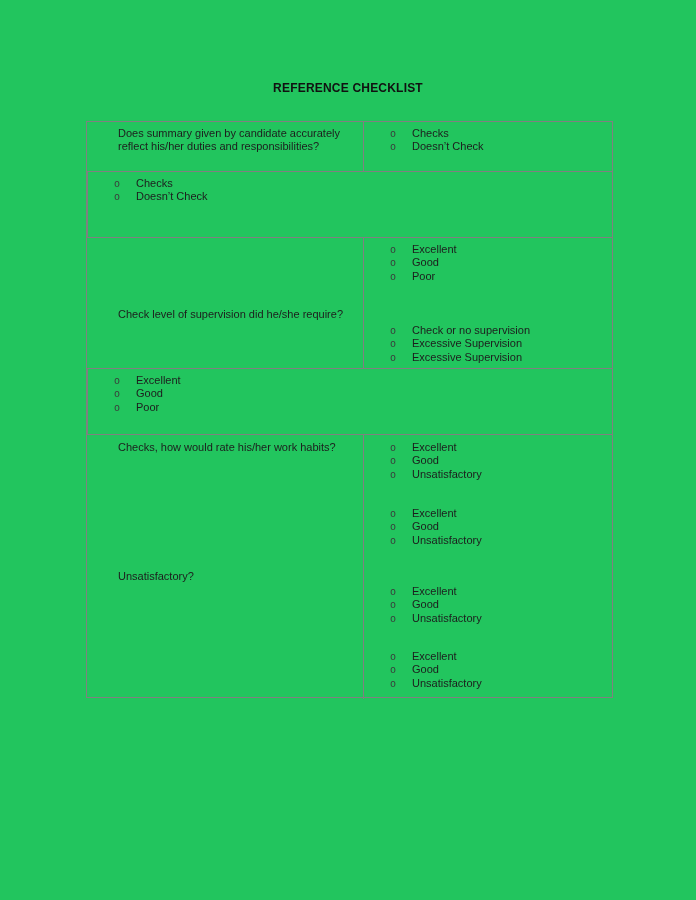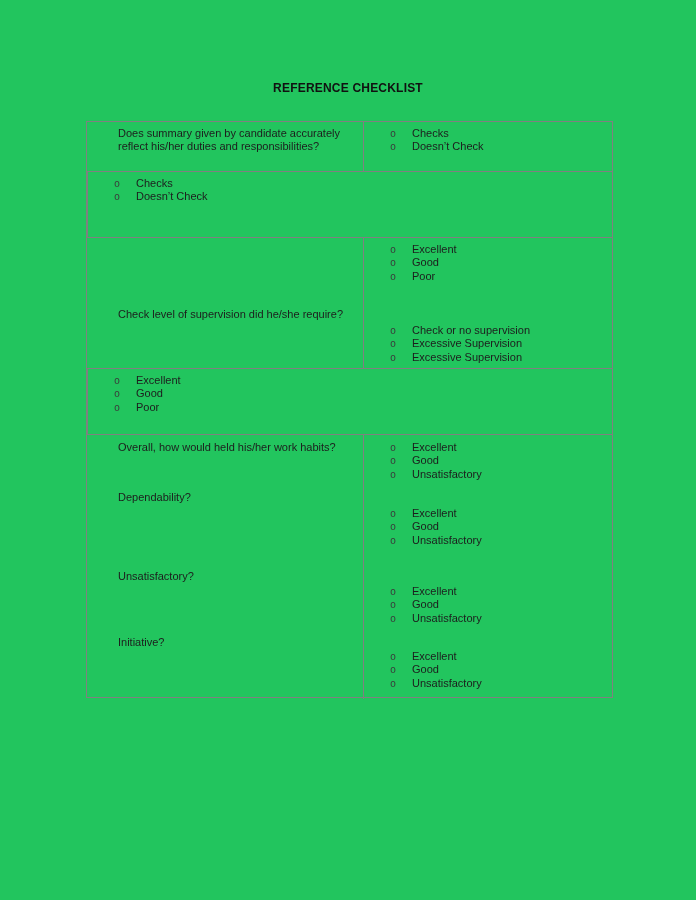--- a/index.html
+++ b/index.html
@@ -173,24 +173,22 @@
           <div class="opt">
             <span class="bullet">o</span>
             <span class="opt-label">Poor</span>
           </div>
         </div>
       </div>
     </div>
 
     <div class="trow" style="height:264px">
       <div class="cell left">
-        <div class="q" style="top:6px">Overall, how would held his/her work habits?</div>
-        <div class="q" style="top:56px">Dependability?</div>
+        <div class="q" style="top:6px">Checks, how would rate his/her work habits?</div>
         <div class="q" style="top:135px">Unsatisfactory?</div>
-        <div class="q" style="top:201px">Initiative?</div>
       </div>
       <div class="cell right">
         <div class="opts" style="top:6px">
           <div class="opt">
             <span class="bullet">o</span>
             <span class="opt-label">Excellent</span>
           </div>
           <div class="opt">
             <span class="bullet">o</span>
             <span class="opt-label">Good</span>

